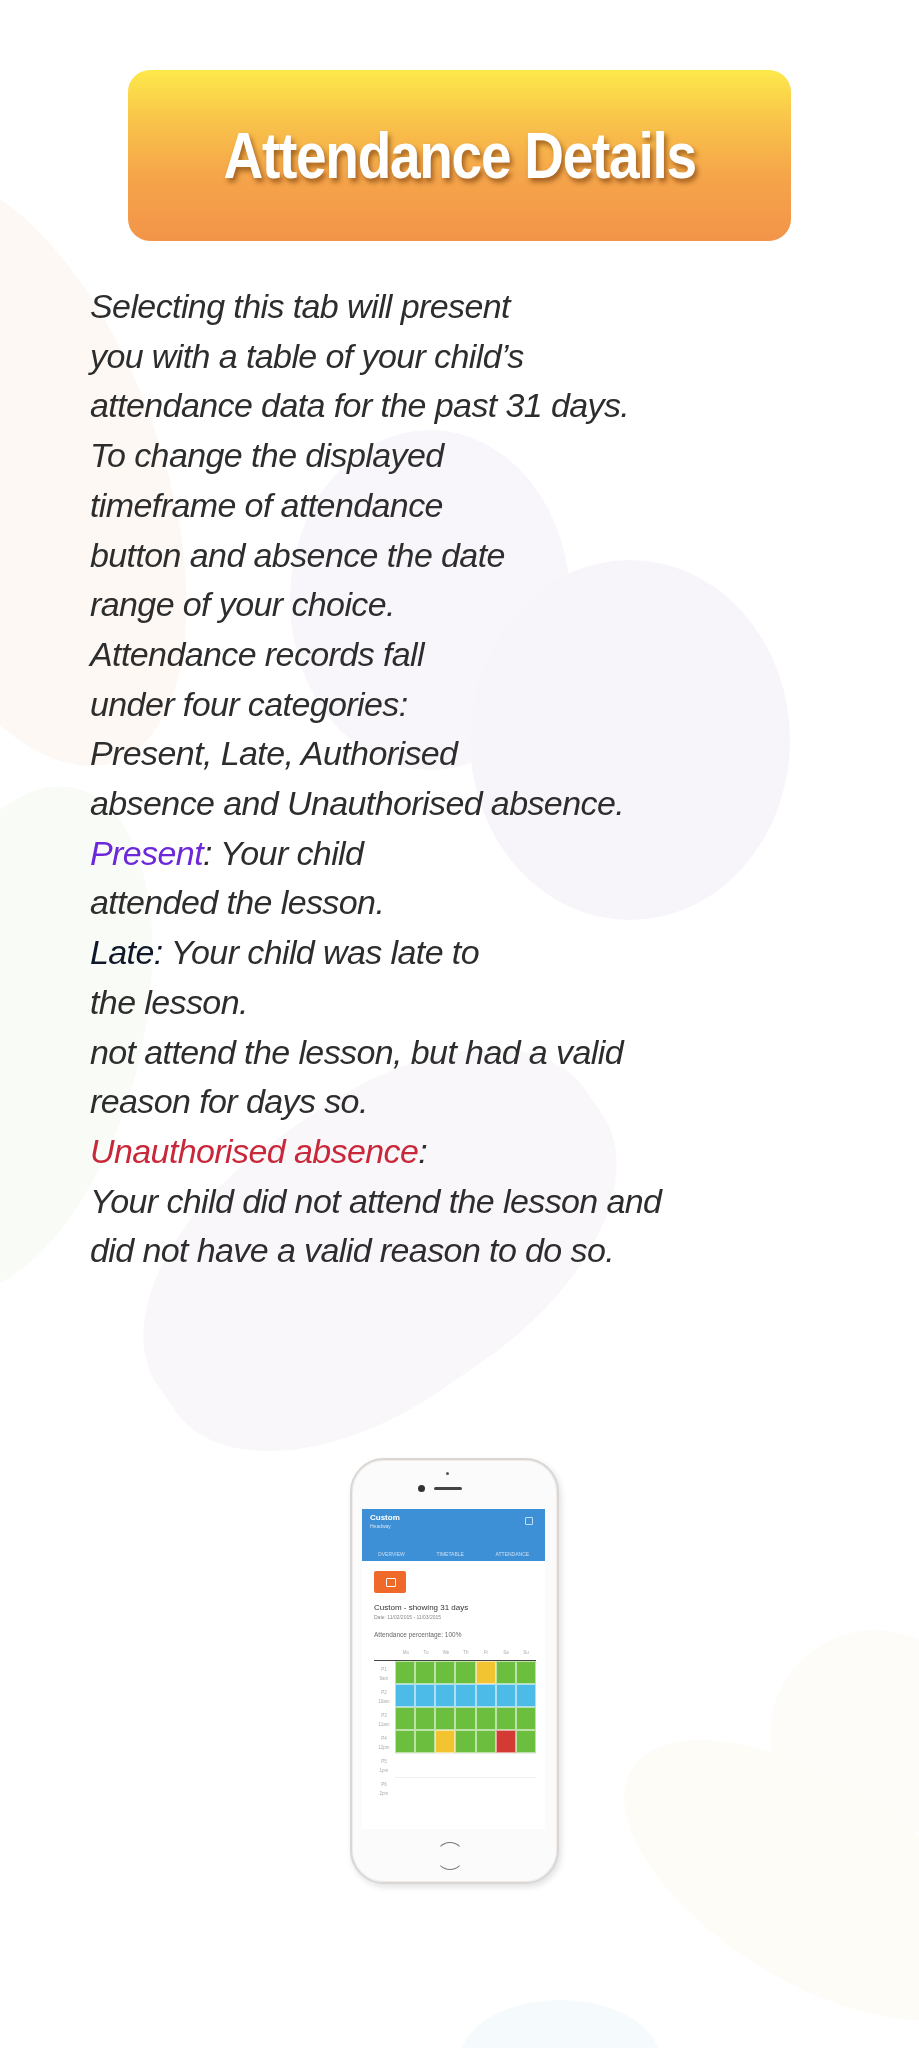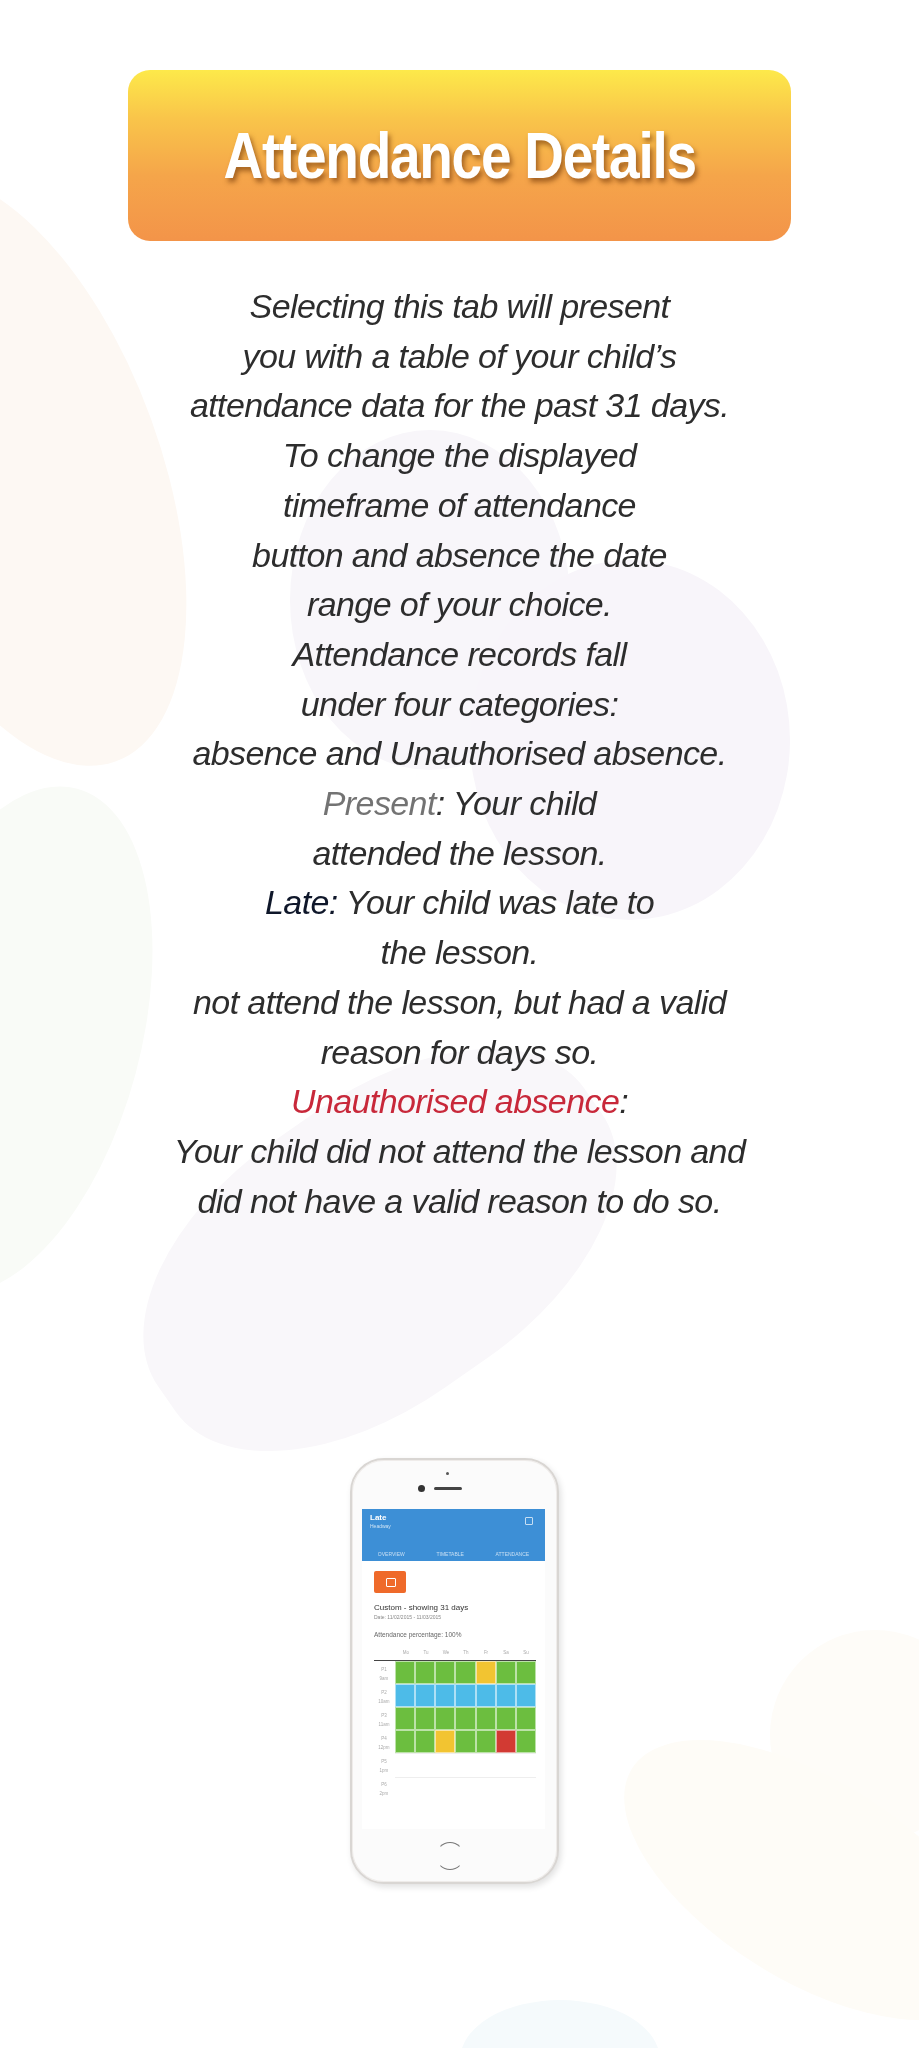--- a/index.html
+++ b/index.html
@@ -26,26 +26,26 @@
     }
     .banner-title {
       color: #ffffff; font-weight: bold; font-size: 64px; letter-spacing: -1.5px;
       font-family: "Liberation Sans", sans-serif;
       text-shadow: 3px 4px 6px rgba(120, 60, 10, 0.65);
       transform: scaleX(0.86);
     }
 
     .body-text {
       position: absolute; left: 90px; top: 282px; width: 739px;
-      text-align: center; font-style: italic; color: #2d2d2d;
+      text-align: left; font-style: italic; color: #2d2d2d;
       font-family: "Liberation Sans", sans-serif;
       font-size: 34px; line-height: 49.7px; letter-spacing: -0.6px;
     }
     .line { display: block; white-space: nowrap; }
-    .c-present { color: #737373; }
+    .c-present { color: #6d28d9; }
     .c-late { color: #0f172a; }
     .c-auth { color: #1ba8e0; }
     .c-unauth { color: #c8283a; }
 
     
     .phone {
       position: absolute; left: 350px; top: 1458px; width: 205px; height: 422px;
       border-radius: 34px; background: #fbfbfb;
       border: 2px solid #d9d6d3;
       box-shadow: 0 0 0 1px #efecea inset, 2px 3px 6px rgba(0,0,0,0.12);
@@ -103,20 +103,21 @@
 <div class="body-text">
   <span class="line">Selecting this tab will present</span>
   <span class="line">you with a table of your child’s</span>
   <span class="line">attendance data for the past 31 days.</span>
   <span class="line">To change the displayed</span>
   <span class="line">timeframe of attendance</span>
   <span class="line">button and absence the date</span>
   <span class="line">range of your choice.</span>
   <span class="line">Attendance records fall</span>
   <span class="line">under four categories:</span>
+  <span class="line">Present, Late, Authorised</span>
   <span class="line">absence and Unauthorised absence.</span>
 
   <span class="line"><span class="c-present">Present</span><span>: Your child</span></span>
   <span class="line">attended the lesson.</span>
 
   <span class="line"><span class="c-late">Late:</span><span> Your child was late to</span></span>
   <span class="line">the lesson.</span>
 
   <span class="line">not attend the lesson, but had a valid</span>
   <span class="line">reason for days so.</span>
@@ -126,21 +127,21 @@
   <span class="line">did not have a valid reason to do so.</span>
 </div>
 
 <div class="phone">
   <div class="phone-sensor"></div>
   <div class="phone-camera"></div>
   <div class="phone-speaker"></div>
 
   <div class="phone-screen">
     <div class="app-header">
-      <span class="app-name">Late</span>
+      <span class="app-name">Custom</span>
       <span class="app-sub">Headway</span>
       <span class="app-menu"></span>
       <div class="app-tabs">
         <span>OVERVIEW</span>
         <span>TIMETABLE</span>
         <span>ATTENDANCE</span>
       </div>
     </div>
 
     <div class="date-btn">

